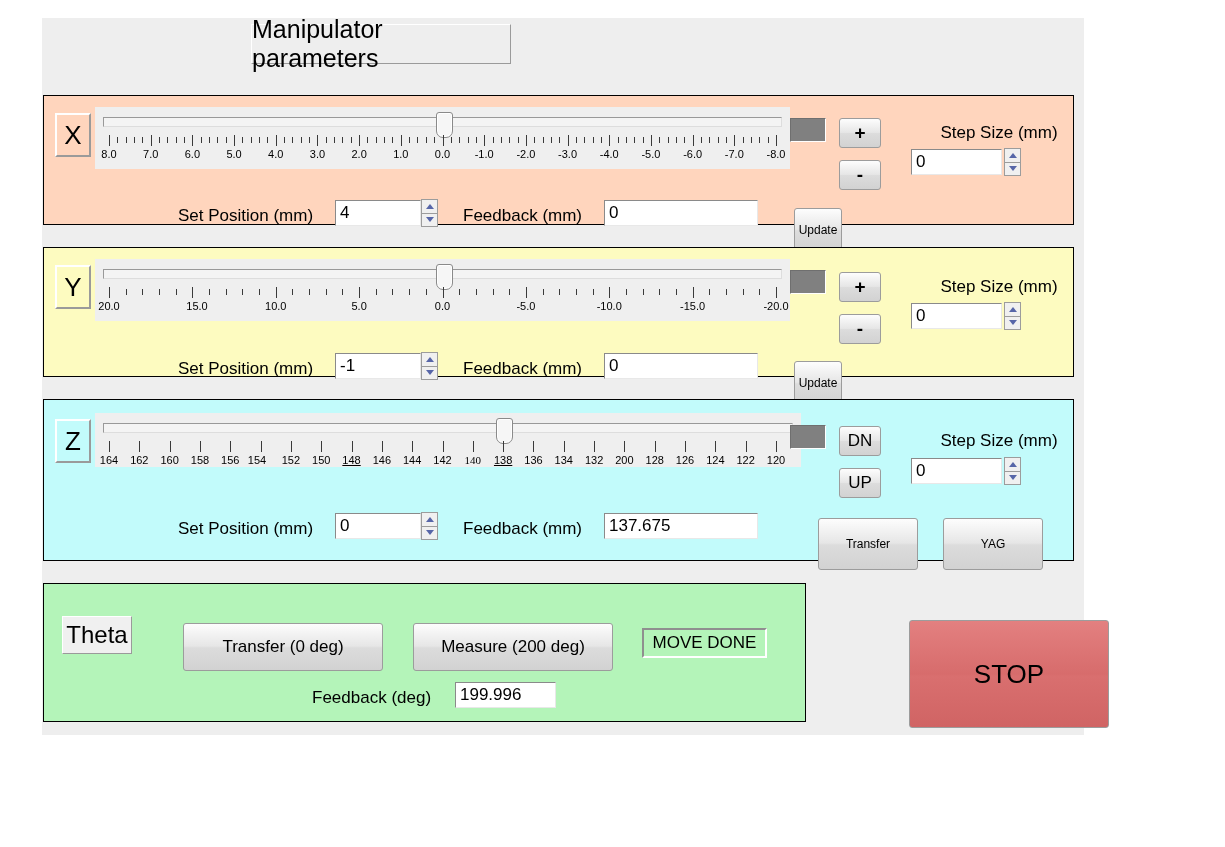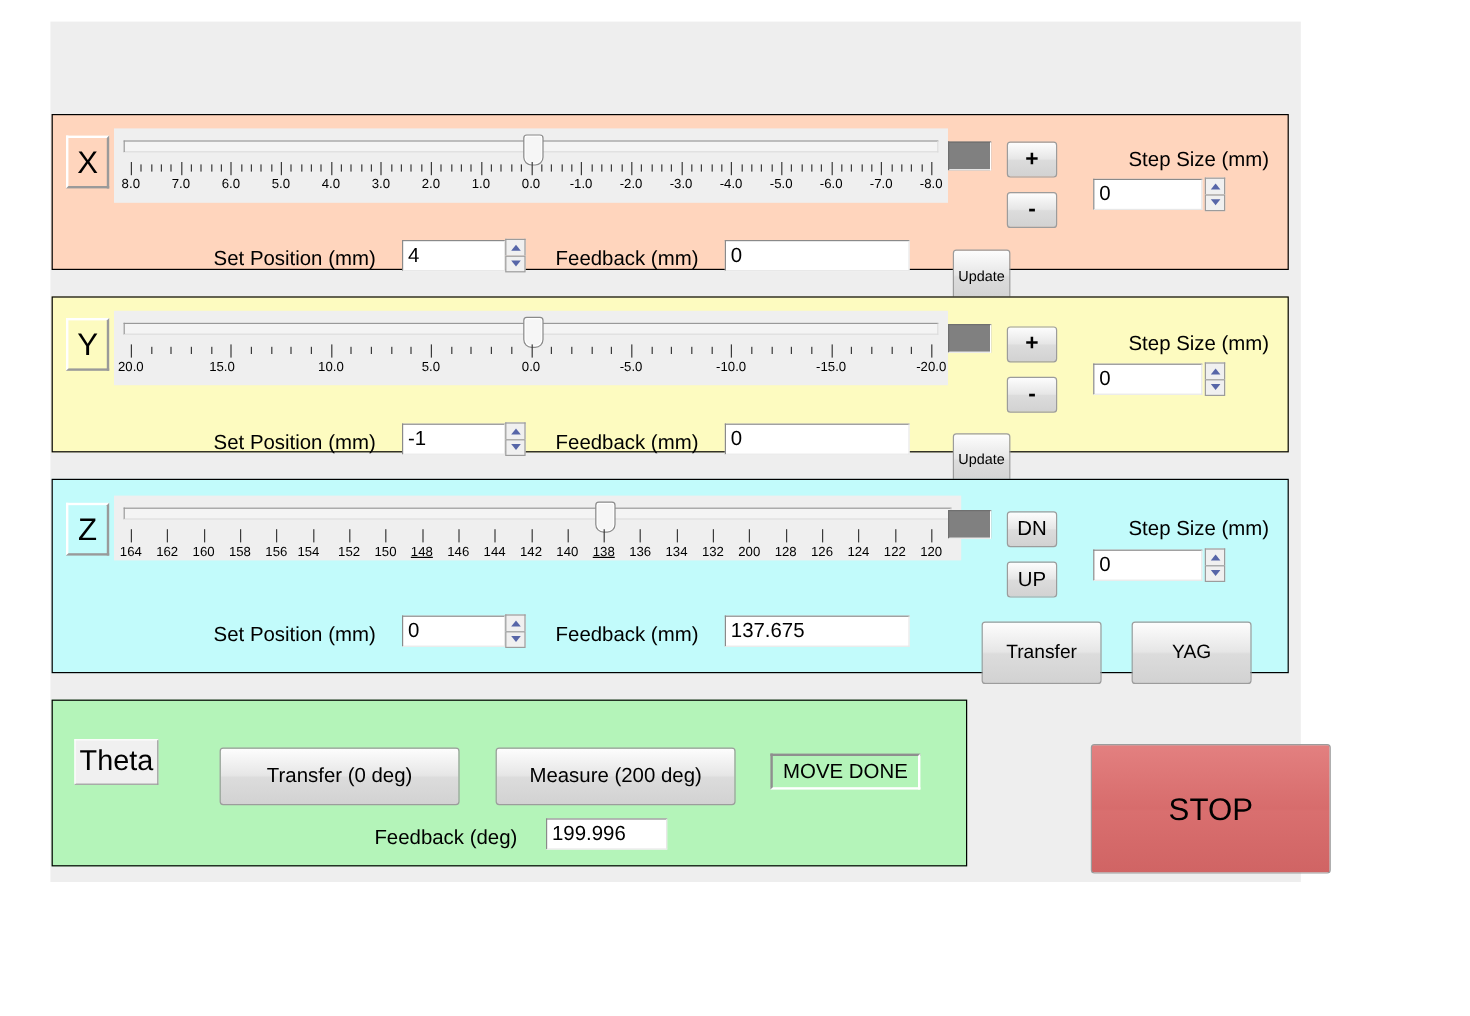--- a/index.html
+++ b/index.html
@@ -75,21 +75,21 @@
   
   .btn{
     position:absolute; background:linear-gradient(#fdfdfd,#e6e6e6 48%,#dcdcdc 52%,#d2d2d2);
     border:1px solid #9c9c9c; border-radius:3px;
     display:flex; align-items:center; justify-content:center;
     color:#000; cursor:pointer; box-sizing:border-box;
   }
   .btn-pm{ width:42px; height:30px; font-size:19px; font-weight:bold; }
   .btn-updn{ width:42px; height:30px; font-size:17px; }
   .btn-update{ width:48px; height:44px; font-size:12px;margin-top:16px; }
-  .btn-wide{ width:100px; height:52px; font-size:16px; }
+  .btn-wide{ width:100px; height:52px; font-size:12px; }
   .btn-tr{ width:200px; height:48px; font-size:17px; }
 
   .btn-stop{
     position:absolute; left:867px; top:602px; width:200px; height:108px;
     background:linear-gradient(#e38080,#d76c6c 50%,#d96f6f 52%,#d06464);
     border:1px solid #9c9c9c; border-radius:3px;
     display:flex; align-items:center; justify-content:center;
     font-size:26px; color:#000; cursor:pointer; box-sizing:border-box;
   }
 
@@ -129,20 +129,21 @@
     border-right:2px solid #ffffff; border-bottom:2px solid #ffffff;
     display:flex; align-items:center; justify-content:center;
     font-size:17px; color:#000;
   }
 </style>
 </head>
 <body>
 
 <div class="window">
 
+  <div class="title-box">Manipulator parameters</div>
 
   <div class="panel panel-x">
     <div class="axis-label" style="left:11px; top:17px;">X</div>
 
     <div class="slider" id="slider-x" style="left:51px; top:11px; width:695px; height:62px;">
       <div class="slider-track"></div>
       <div class="slider-thumb" id="thumb-x" style="left: 340.5px;"></div>
       <div class="ruler" id="ruler-x">
           <div class="tick major" style="left: 14px;"></div>
           <div class="tick-label" style="left: 14px;">8.0</div>
@@ -285,21 +286,21 @@
       <div class="slider-track"></div>
       <div class="slider-thumb" id="thumb-y" style="left: 340.5px;"></div>
       <div class="ruler" id="ruler-y">
           <div class="tick major" style="left: 14px;"></div>
           <div class="tick-label" style="left: 14px;">20.0</div>
           <div class="tick minor" style="left: 30.675px; top: 2px;"></div>
           <div class="tick minor" style="left: 47.35px; top: 2px;"></div>
           <div class="tick minor" style="left: 64.025px; top: 2px;"></div>
           <div class="tick minor" style="left: 80.7px; top: 2px;"></div>
           <div class="tick major" style="left: 97.375px;"></div>
-          <div class="tick-label" style="left: 90px;">15.0</div>
+          <div class="tick-label" style="left: 102px;">15.0</div>
           <div class="tick minor" style="left: 114.05px; top: 2px;"></div>
           <div class="tick minor" style="left: 130.725px; top: 2px;"></div>
           <div class="tick minor" style="left: 147.4px; top: 2px;"></div>
           <div class="tick minor" style="left: 164.075px; top: 2px;"></div>
           <div class="tick major" style="left: 180.75px;"></div>
           <div class="tick-label" style="left: 180.75px;">10.0</div>
           <div class="tick minor" style="left: 197.425px; top: 2px;"></div>
           <div class="tick minor" style="left: 214.1px; top: 2px;"></div>
           <div class="tick minor" style="left: 230.775px; top: 2px;"></div>
           <div class="tick minor" style="left: 247.45px; top: 2px;"></div>
@@ -396,21 +397,21 @@
           <div class="tick-label" style="left: 226.227px;">150</div>
           <div class="tick major" style="left: 256.545px;"></div>
           <div class="tick-label" style="left: 256.545px; text-decoration: underline;">148</div>
           <div class="tick major" style="left: 286.864px;"></div>
           <div class="tick-label" style="left: 286.864px;">146</div>
           <div class="tick major" style="left: 317.182px;"></div>
           <div class="tick-label" style="left: 317.182px;">144</div>
           <div class="tick major" style="left: 347.5px;"></div>
           <div class="tick-label" style="left: 347.5px;">142</div>
           <div class="tick major" style="left: 377.818px;"></div>
-          <div class="tick-label" style="left: 377.818px;">140</div>
+          <div class="tick-label" style="left: 377.818px; font-family: Liberation Serif, serif;">140</div>
           <div class="tick major" style="left: 408.136px;"></div>
           <div class="tick-label" style="left: 408.136px; text-decoration: underline;">138</div>
           <div class="tick major" style="left: 438.455px;"></div>
           <div class="tick-label" style="left: 438.455px;">136</div>
           <div class="tick major" style="left: 468.773px;"></div>
           <div class="tick-label" style="left: 468.773px;">134</div>
           <div class="tick major" style="left: 499.091px;"></div>
           <div class="tick-label" style="left: 499.091px;">132</div>
           <div class="tick major" style="left: 529.409px;"></div>
           <div class="tick-label" style="left: 529.409px;">200</div>

